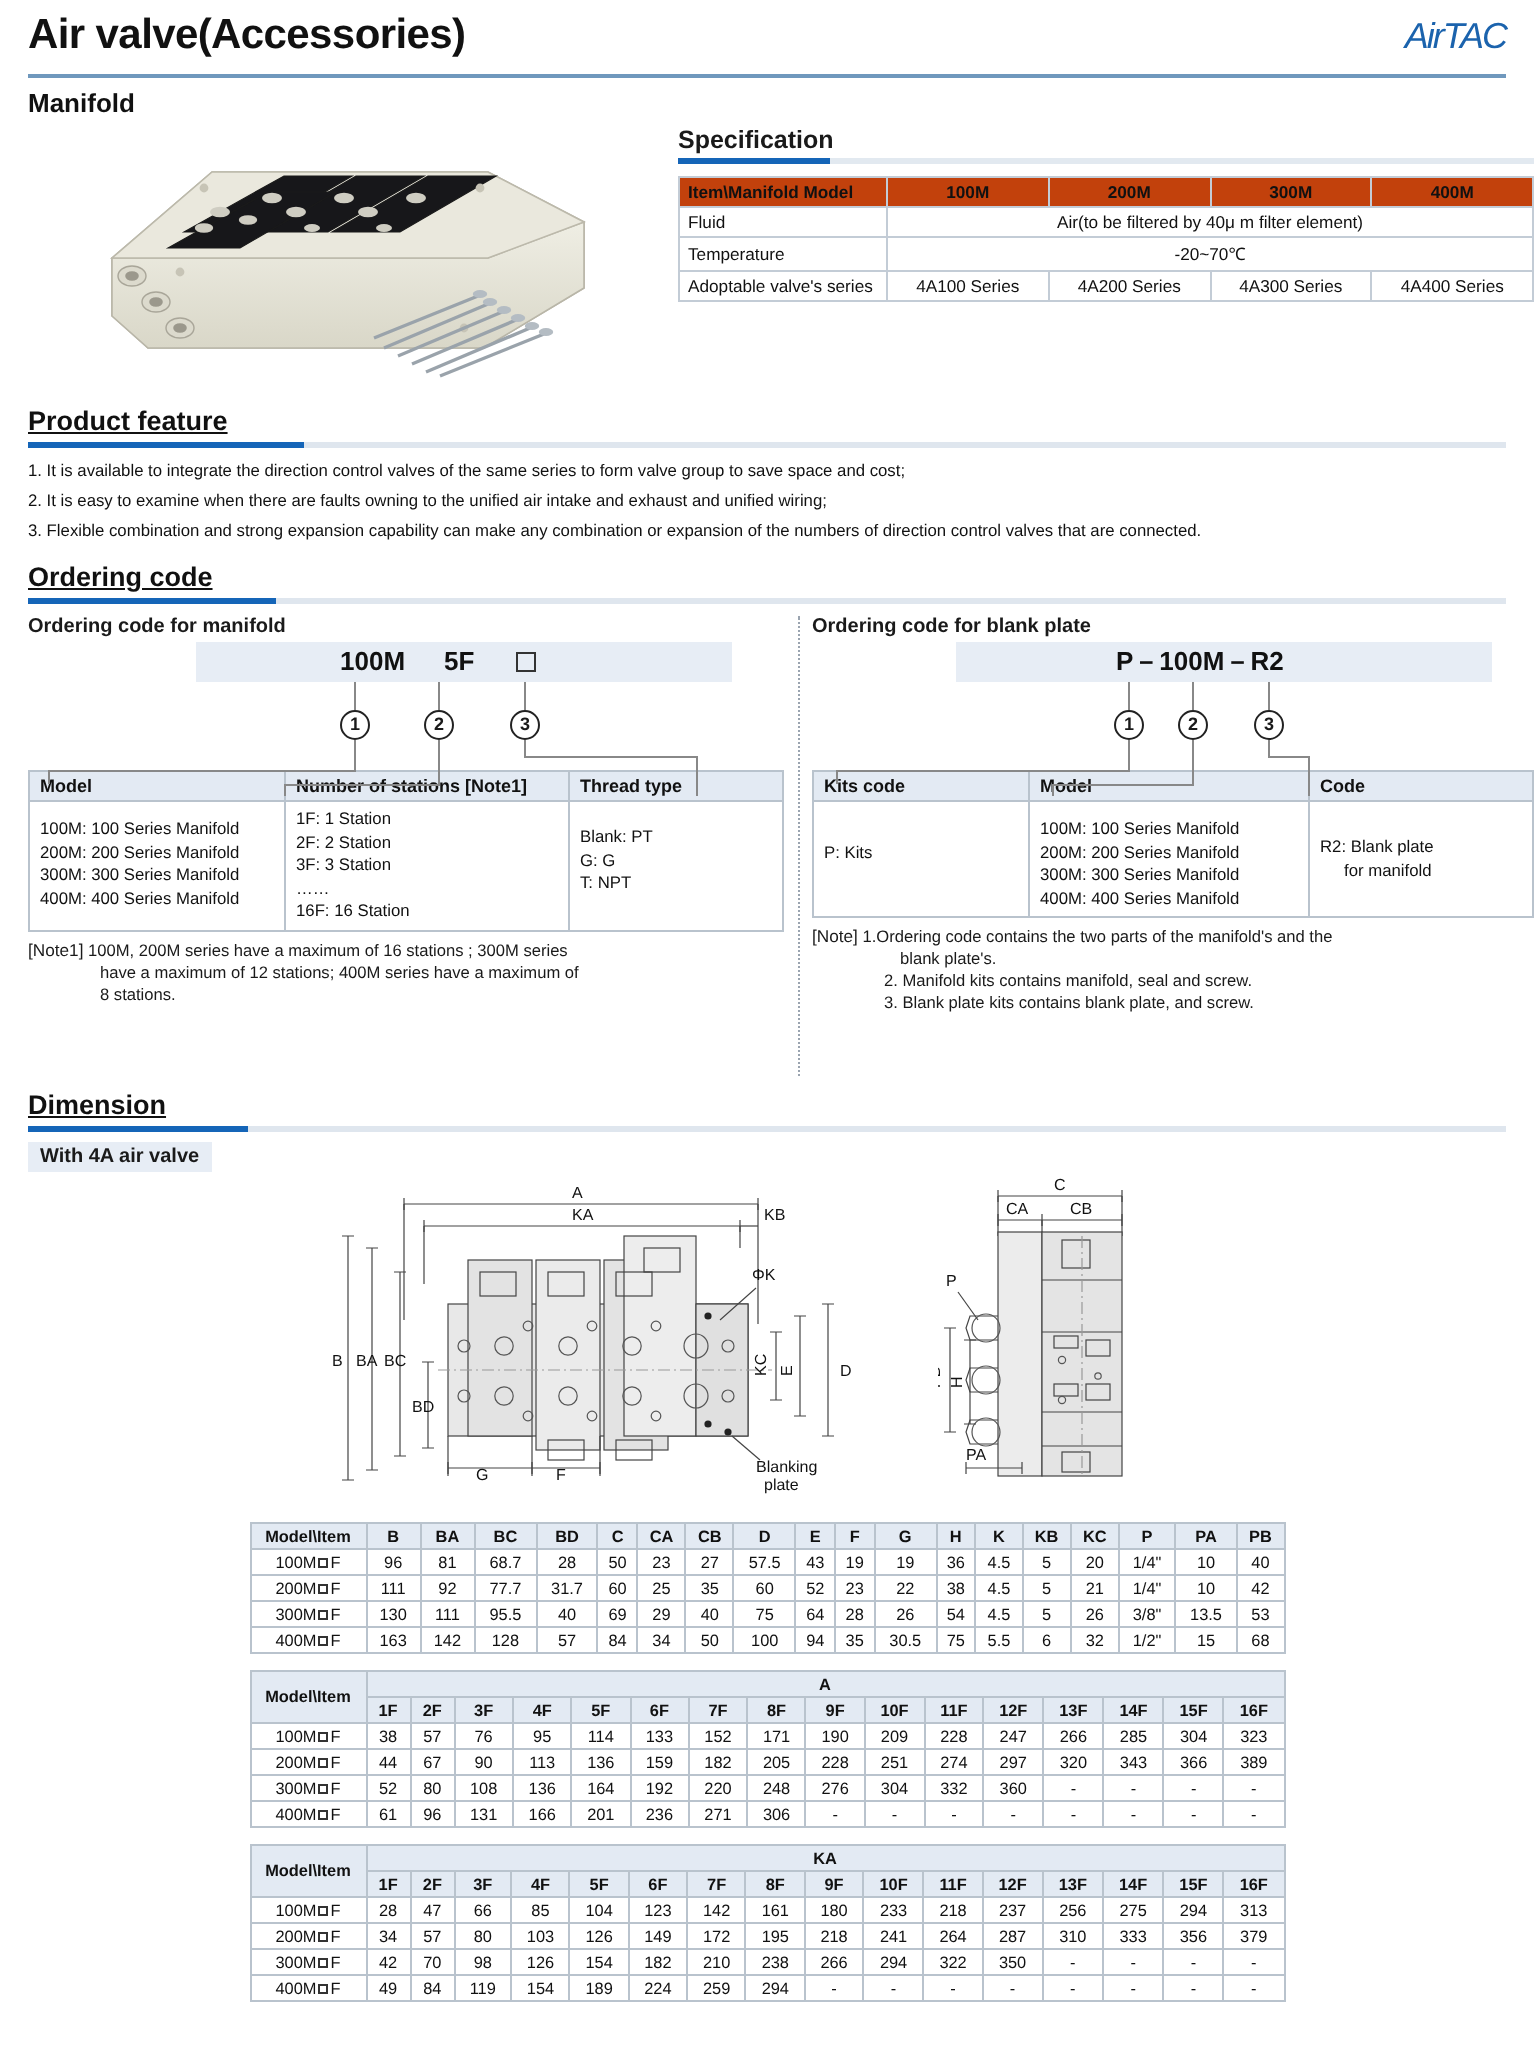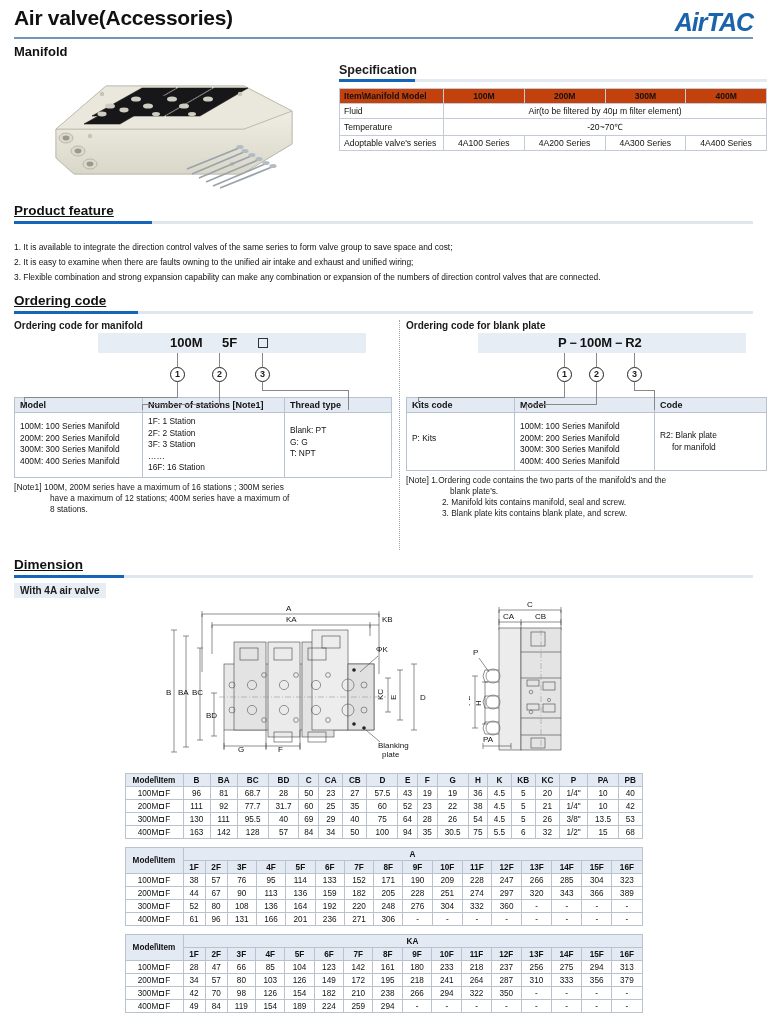--- a/index.html
+++ b/index.html
@@ -16,21 +16,21 @@
 
   
   .title-row { position:relative; height:30px; margin-top:6px; }
   .main-title {
     font-size: 21px; font-weight: bold; letter-spacing:-0.3px;
     line-height: 24px; color:#111;
   }
   .title-rule { height:2px; background:#6f98bd; margin-top:1px; }
   .logo {
     position:absolute; right:0; top:2px;
-    font-size:25px; font-weight:bold; font-style:italic;
+    font-size:18px; font-weight:normal; font-style:italic;
     color:#1b63ad; letter-spacing:-1px; font-family:"Liberation Sans", sans-serif;
   }
   .subtitle { font-size:13px; font-weight:bold; margin-top:5px; color:#111; }
 
   
   .sec { margin-top:10px; }
   .sec-title { font-size:13.5px; font-weight:bold; color:#111; line-height:16px;text-decoration:underline; }
   .sec-underline { height:3px; width:100%; margin-top:2px;
       background: linear-gradient(to right, #1565b8 0px, #1565b8 var(--w,120px), #dfe6ee var(--w,120px), #dfe6ee 100%); }
 
@@ -45,21 +45,21 @@
   table.spec { border-collapse:collapse; width:428px; margin-top:6px; font-size:8.6px; }
   table.spec td, table.spec th {
      border:1px solid #c3ccd6; padding:2px 4px; height:13px; color:#111;
   }
   table.spec tr.hdr td { background:#c2410c; font-weight:bold; text-align:center; }
   table.spec tr.hdr td.lbl { text-align:left; }
   table.spec td.lbl { text-align:left; width:104px; font-weight:normal; }
   table.spec td.ctr { text-align:center; }
 
   
-  .feat-list { margin-top:18px; }
+  .feat-list { margin-top:6px; }
   .feat-list p { margin:0 0 4px 0; font-size:8.4px; line-height:11px; color:#111; }
 
   
   .oc-cols { position:relative; margin-top:6px; height:235px; }
   .oc-left { position:absolute; left:0; top:0; width:378px; }
   .oc-right { position:absolute; left:392px; top:0; width:361px; }
   .oc-div { position:absolute; left:385px; top:0; width:0; height:230px;
      border-left:1px dotted #9aa4b0; }
   .oc-sub { font-size:10px; font-weight:bold; margin-bottom:2px; }
 

